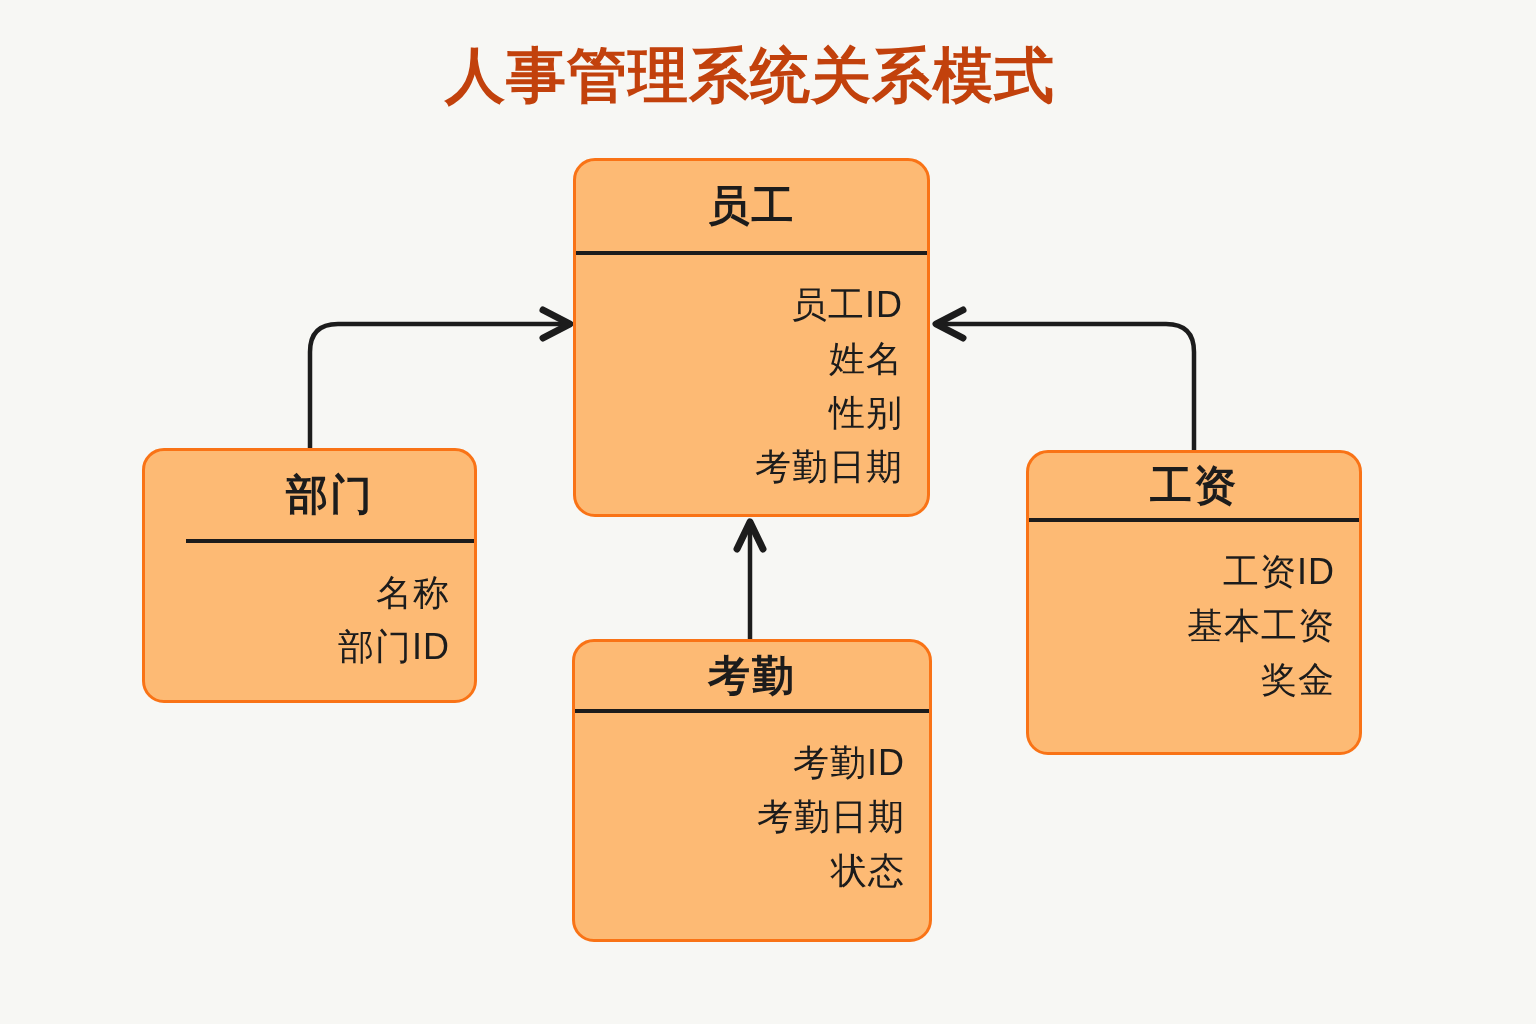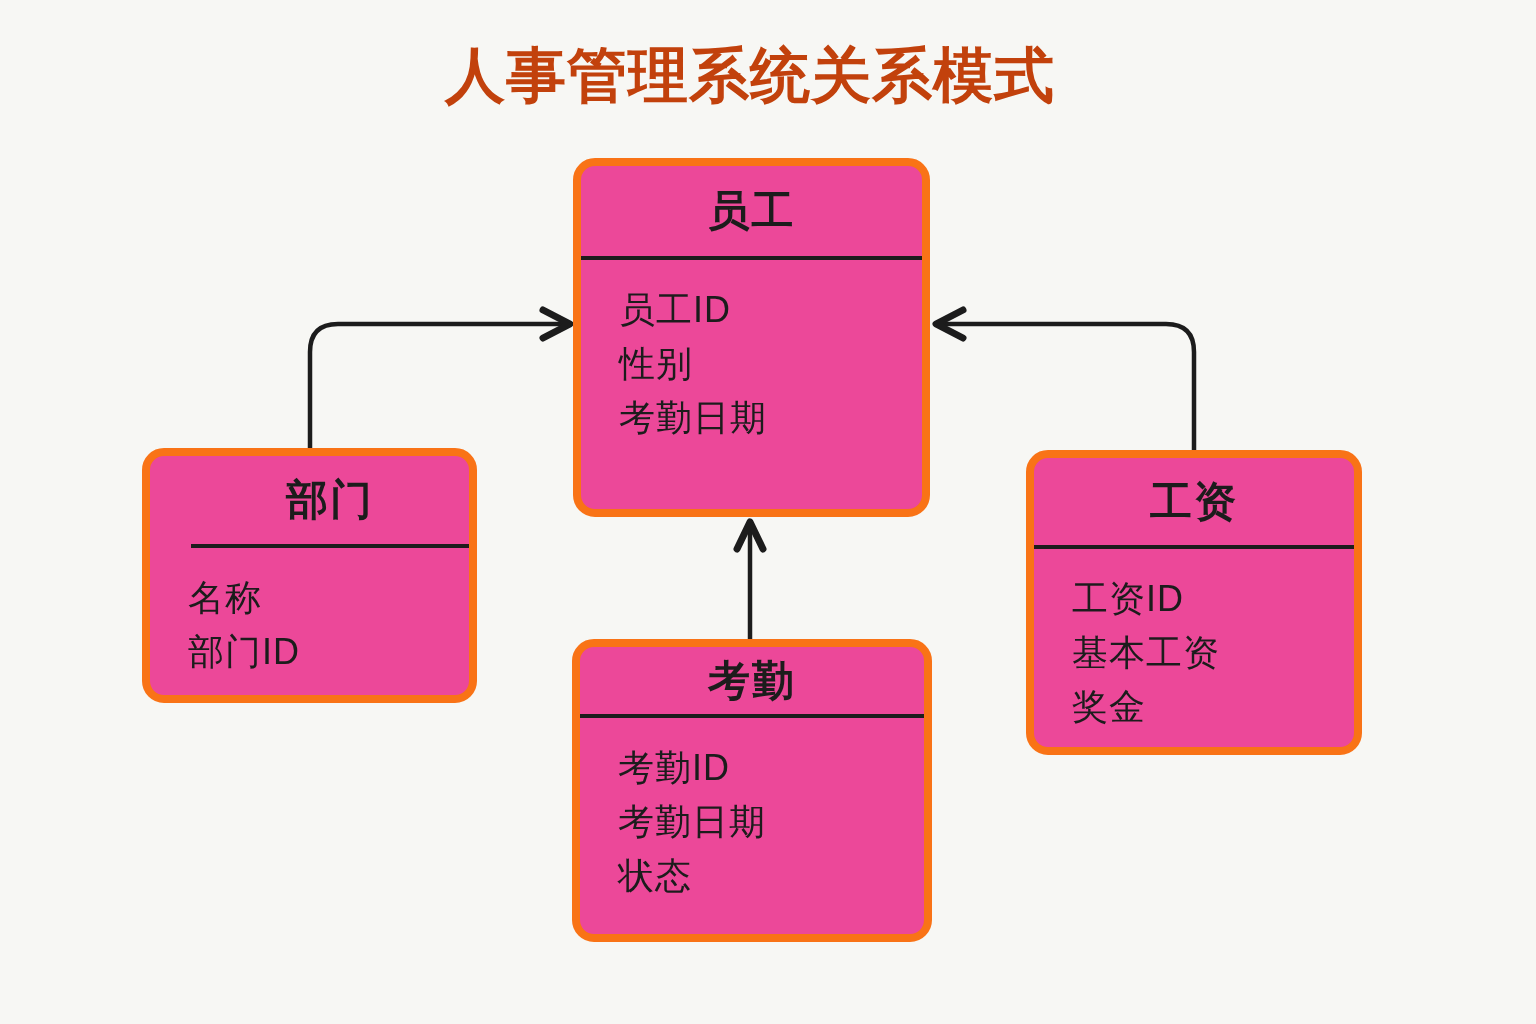--- a/index.html
+++ b/index.html
@@ -48,24 +48,25 @@
     stroke-width: 4.5px;
   }
   .connectors .head {
     stroke-width: 7px;
     stroke-linecap: round;
     stroke-linejoin: round;
   }
   .entity {
     position: absolute;
     box-sizing: border-box;
-    background: #ec4899;
-    border: 8px solid #f97316;
+    background: #fdba74;
+    border: 3px solid #f97316;
     border-radius: 22px;
     overflow: hidden;
+    text-align: right;
   }
   .entity-header {
     box-sizing: border-box;
     border-bottom: 4px solid #1c1c1c;
     display: flex;
     align-items: center;
     justify-content: center;
     font-size: 42px;
     font-weight: 600;
     letter-spacing: 2px;
@@ -79,21 +80,21 @@
     font-weight: 400;
     letter-spacing: 1px;
     white-space: nowrap;
   }
   
   #entity-employee   { left: 573px;  top: 158px; width: 357px; height: 359px; }
   #entity-employee   .entity-header { height: 94px; }
   #entity-department { left: 142px;  top: 448px; width: 335px; height: 255px; }
   #entity-department .entity-header { height: 92px; margin-left: 41px; }
   #entity-salary     { left: 1026px; top: 450px; width: 336px; height: 305px; }
-  #entity-salary     .entity-header { height: 91px; }
+  #entity-salary     .entity-header { height: 69px; }
   #entity-attendance { left: 572px;  top: 639px; width: 360px; height: 303px; }
   #entity-attendance .entity-header { height: 71px; }
 </style>
 </head>
 <body>
 
 <div class="canvas">
 
   <h1 class="diagram-title">人事管理系统关系模式</h1>
 
@@ -106,20 +107,21 @@
     <polyline class="head" points="963,310 936,324 963,338"></polyline>
 
     <path class="wire" d="M 750 639 L 750 528"></path>
     <polyline class="head" points="737,549 750,522 763,549"></polyline>
   </svg>
 
   <div class="entity" id="entity-employee">
     <div class="entity-header">员工</div>
     <div class="entity-body">
       <div class="entity-field">员工ID</div>
+      <div class="entity-field">姓名</div>
       <div class="entity-field">性别</div>
       <div class="entity-field">考勤日期</div>
     </div>
   </div>
 
   <div class="entity" id="entity-department">
     <div class="entity-header">部门</div>
     <div class="entity-body">
       <div class="entity-field">名称</div>
       <div class="entity-field">部门ID</div>

